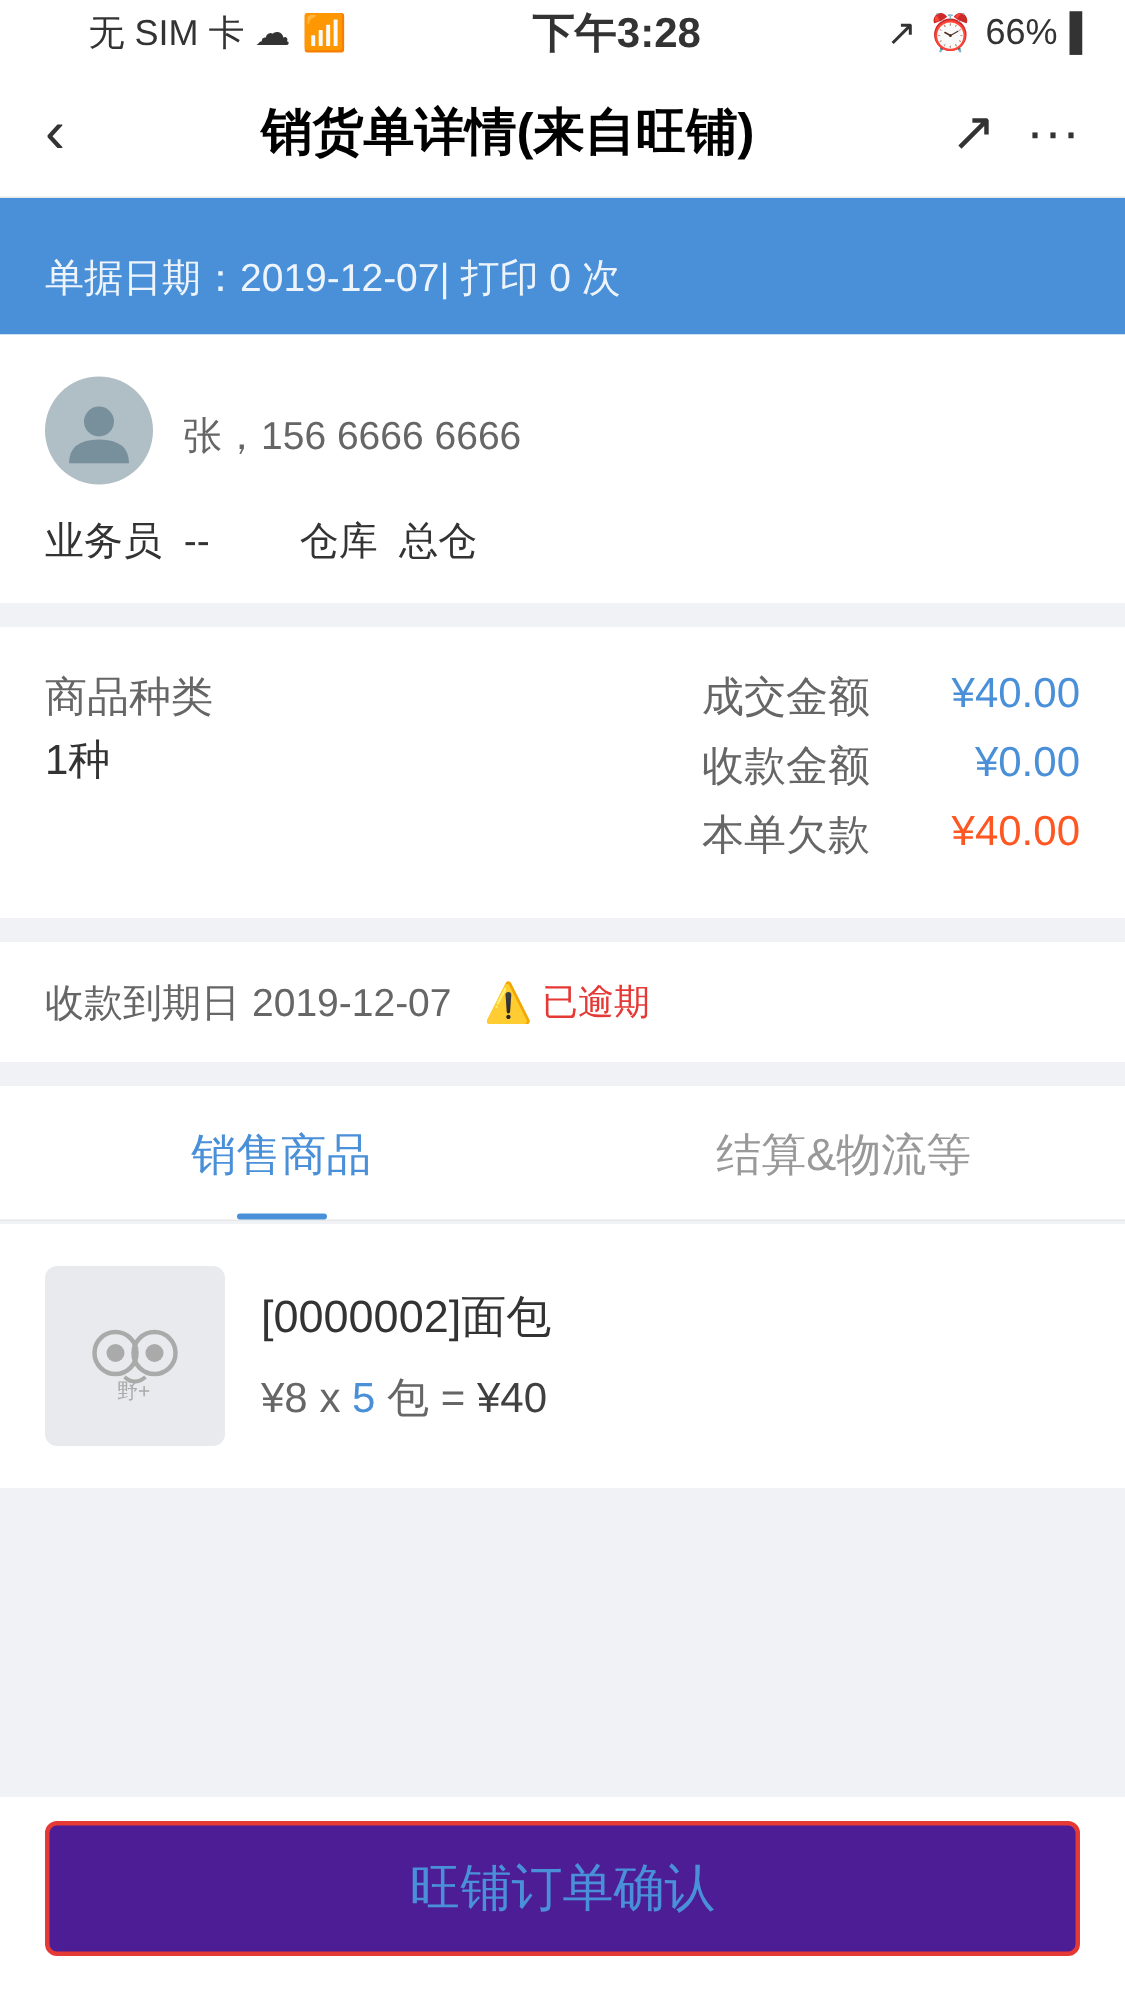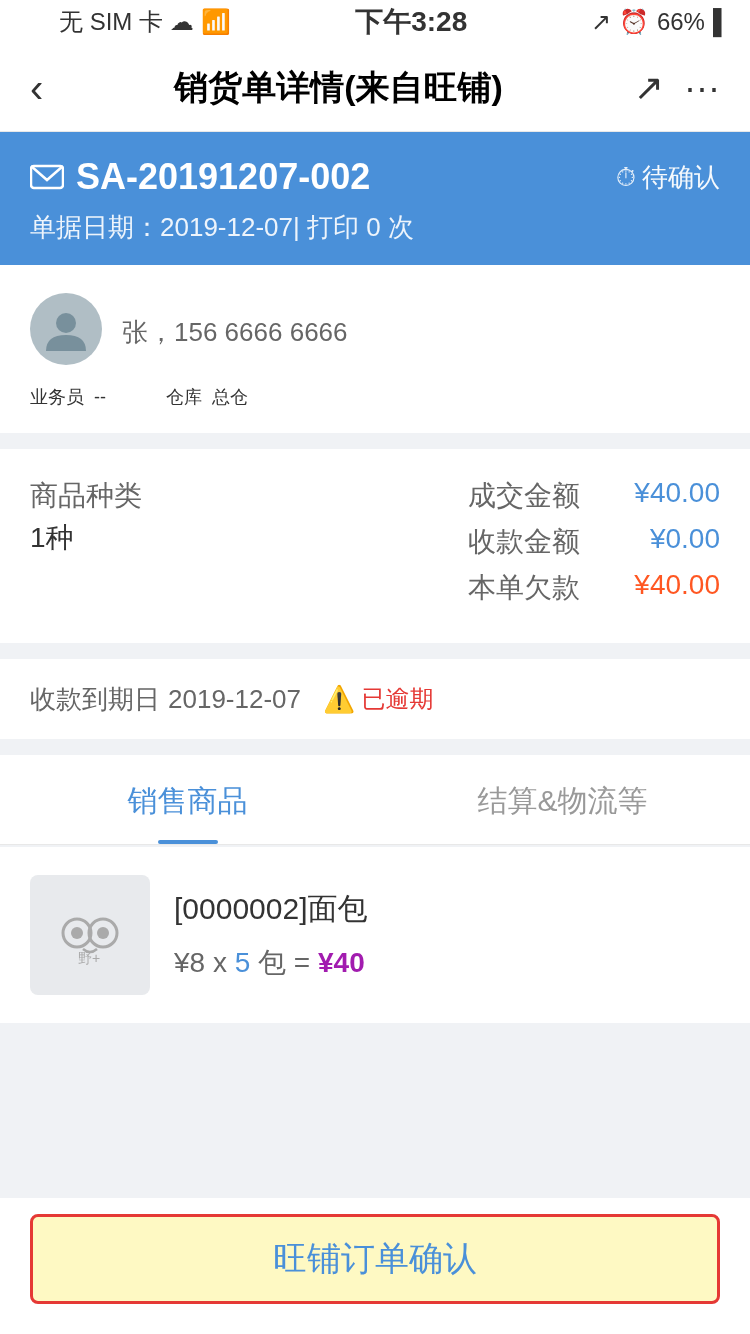--- a/index.html
+++ b/index.html
@@ -118,21 +118,21 @@
     }
     .customer-sub {
       margin-top: 6px;
       font-size: 26px;
       color: #666;
     }
     .customer-meta {
       margin-top: 20px;
       display: flex;
       gap: 60px;
-      font-size: 18px;
+      font-size: 26px;
       color: #666;
     }
     .customer-meta span { color: #333; }
 
     .divider { height: 16px; background: #f0f2f5; }
 
     
     .summary-card {
       background: #fff;
       padding: 28px 30px;
@@ -245,41 +245,41 @@
       font-size: 30px;
       color: #333;
       font-weight: 500;
     }
     .product-calc {
       margin-top: 14px;
       font-size: 28px;
       color: #666;
     }
     .product-calc .highlight { color: #4a90d9; }
-    .product-calc .total { color: #a21caf; font-weight: 700; }
+    .product-calc .total { color: #404040; font-weight: 400; }
 
     
     .bottom-spacer {
       height: 140px;
       background: #f0f2f5;
     }
 
     
     .bottom-bar {
       position: fixed;
       bottom: 0;
       left: 0;
       width: 750px;
       background: #fff;
       padding: 16px 30px 30px;
     }
     .confirm-btn {
       width: 100%;
       height: 90px;
-      background: #fef9c3;
+      background: #4c1d95;
       border: 3px solid #e53935;
       border-radius: 8px;
       font-size: 34px;
       font-weight: 500;
       color: #4a90d9;
       cursor: pointer;
       display: flex;
       align-items: center;
       justify-content: center;
     }
@@ -308,33 +308,20 @@
 <div class="nav-bar">
   <div class="nav-back-btn">‹</div>
   <div class="nav-bar-title">销货单详情(来自旺铺)</div>
   <div class="nav-bar-actions">
     <span class="nav-icon">↗</span>
     <span class="nav-icon">···</span>
   </div>
 </div>
 
 <div class="order-header-banner">
-  <div class="order-id-row">
-    <div class="order-id">
-      <svg width="34" height="28" viewBox="0 0 34 28">
-        <rect x="1" y="3" width="32" height="22" rx="3" fill="none" stroke="white" stroke-width="2.5"></rect>
-        <polyline points="1,3 17,17 33,3" fill="none" stroke="white" stroke-width="2.5"></polyline>
-      </svg>
-      <span>SA-20191207-002</span>
-    </div>
-    <div class="order-status">
-      <span class="icon-clock">⏱</span>
-      <span>待确认</span>
-    </div>
-  </div>
   <div class="order-date-row">
     <span>单据日期：</span><span>2019-12-07</span><span>| 打印 0 次</span>
   </div>
 </div>
 
 <div class="customer-card">
   <div class="customer-top">
     <div class="customer-avatar">
       <svg width="44" height="44" viewBox="0 0 44 44">
         <circle cx="22" cy="16" r="10" fill="#78909c"></circle>

